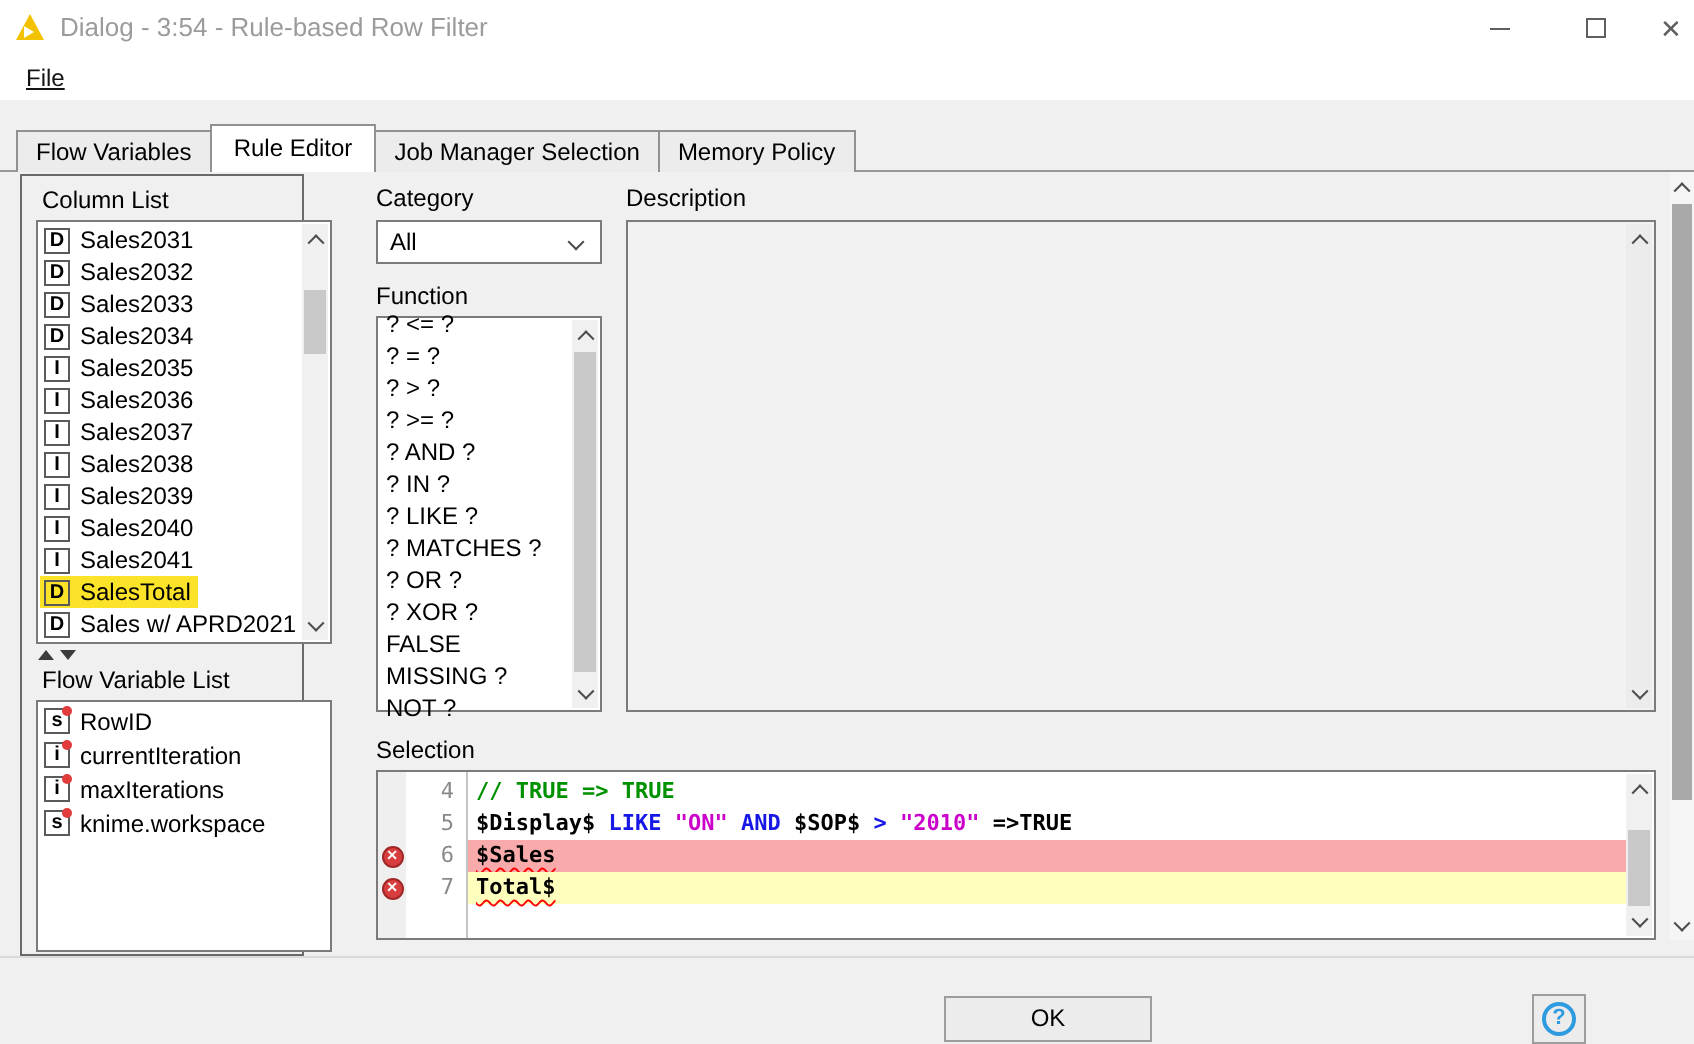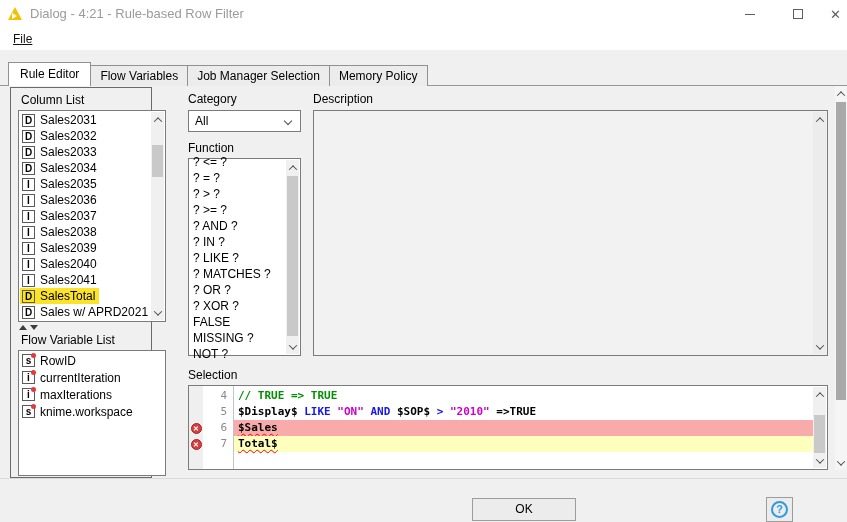--- a/index.html
+++ b/index.html
@@ -125,42 +125,42 @@
   .help-circle { width:17px; height:17px; border:2px solid #2e9ae0; border-radius:50%;
     color:#2e9ae0; font-weight:bold; font-size:11px; line-height:13px; text-align:center; }
 </style>
 </head>
 <body>
 
 <div id="root">
 
   <div class="titlebar">
     <div class="app-icon"></div>
-    <div class="title-text">Dialog - 4:21 - Rule-based Row Filter</div>
+    <div class="title-text">Dialog - 3:54 - Rule-based Row Filter</div>
     <div class="winbtn win-min">
         <div class="min-glyph"></div>
       </div>
     <div class="winbtn win-max">
         <div class="max-glyph"></div>
       </div>
     <div class="winbtn win-close">
         <div class="close-glyph"></div>
       </div>
   </div>
 
   <div class="menubar">
     <div class="menu-item">File</div>
   </div>
 
   <div class="dialog-body"></div>
   <div class="pane-line"></div>
 
   <div class="tabs">
+    <div class="tab">Flow Variables</div>
     <div class="tab active">Rule Editor</div>
-    <div class="tab">Flow Variables</div>
     <div class="tab">Job Manager Selection</div>
     <div class="tab">Memory Policy</div>
   </div>
 
   <div class="left-panel">
     <div class="panel-label cl-label">Column List</div>
 
     <div class="listbox cl-box">
       <div class="list-items">
         <div class="li">

